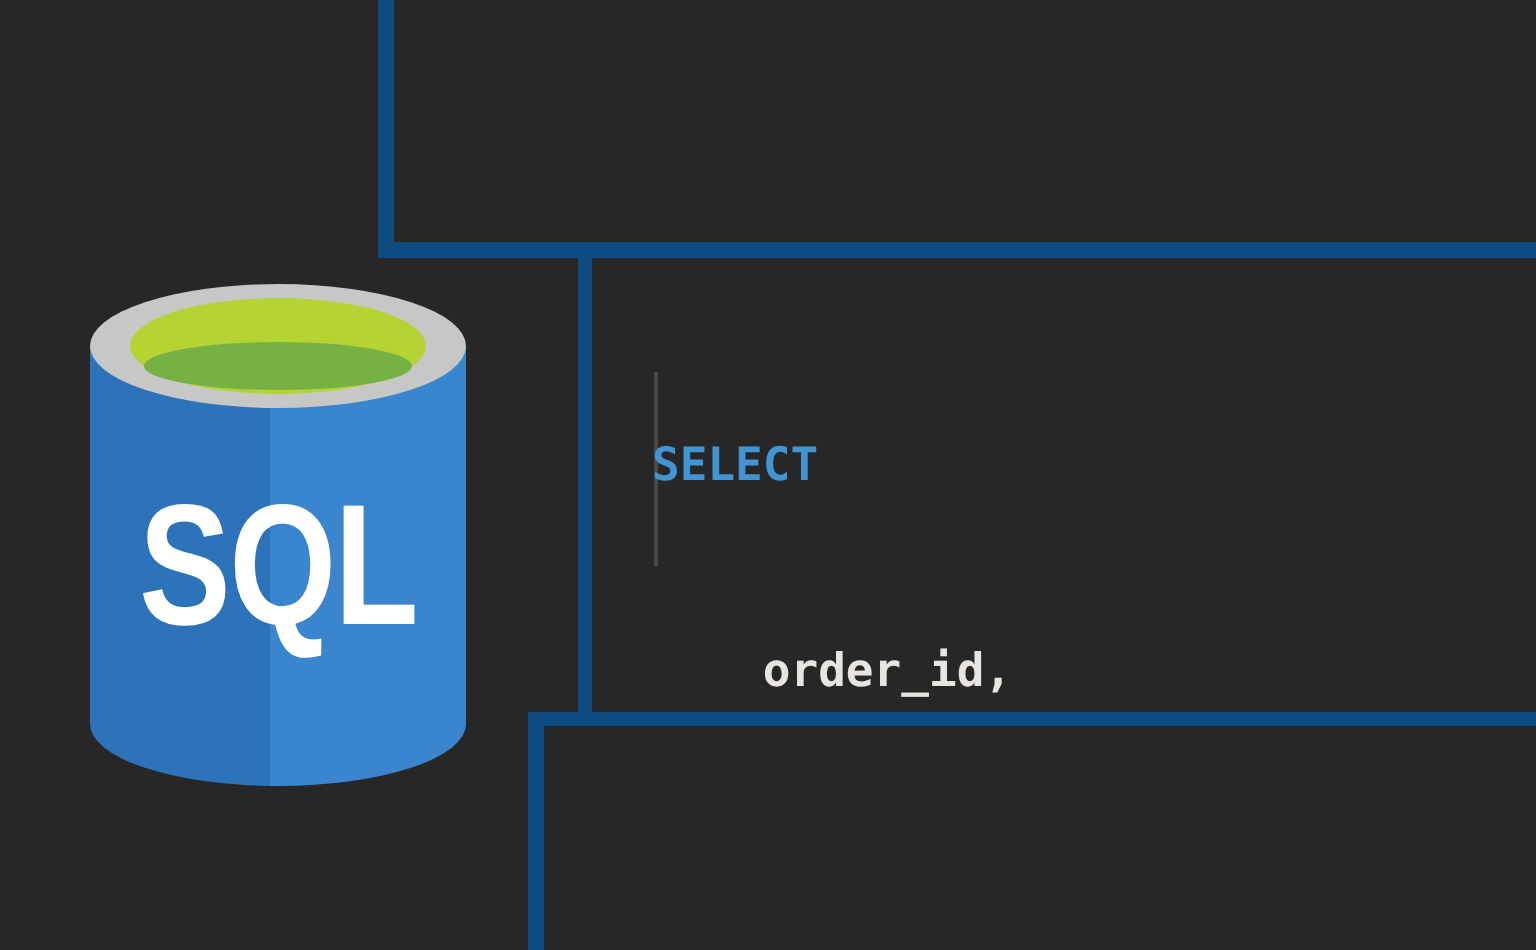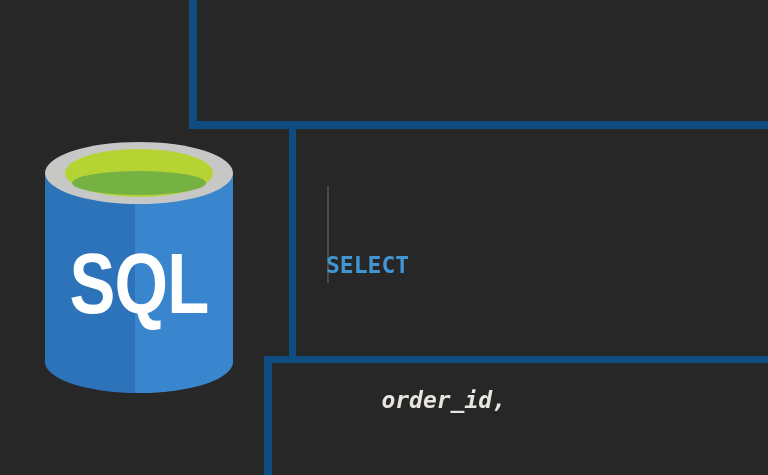--- a/index.html
+++ b/index.html
@@ -32,23 +32,23 @@
     position: absolute;
     left: 326px;
     top: 147px;
     font-family: "DejaVu Sans Mono", "Liberation Mono", monospace;
     font-weight: bold;
     font-size: 23px;
     line-height: 34.4px;
     white-space: pre;
     letter-spacing: 0;
   }
-  .code-line { height: 34.4px; margin-top: 32px; }
+  .code-line { height: 34.4px; }
   .tok-keyword  { color: var(--code-keyword, #4195d2); }
-  .tok-plain    { color: var(--code-plain, #e8e5e0); font-style: italic; }
+  .tok-plain    { color: var(--code-plain, #e8e5e0); }
 
   .indent-guide {
     position: absolute;
     left: 327px;
     top: 186px;
     width: 2px;
     height: 97px;
     background: var(--indent-guide, #4a4a4a);
   }
 

